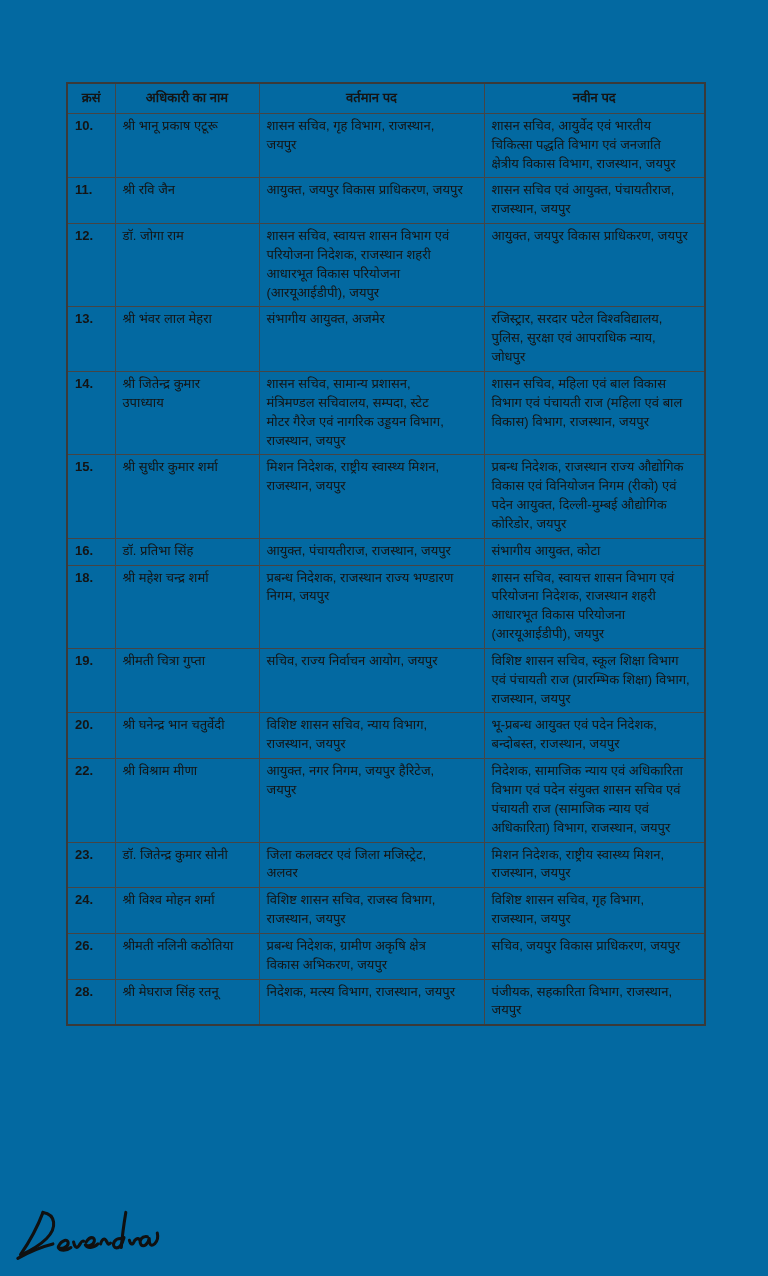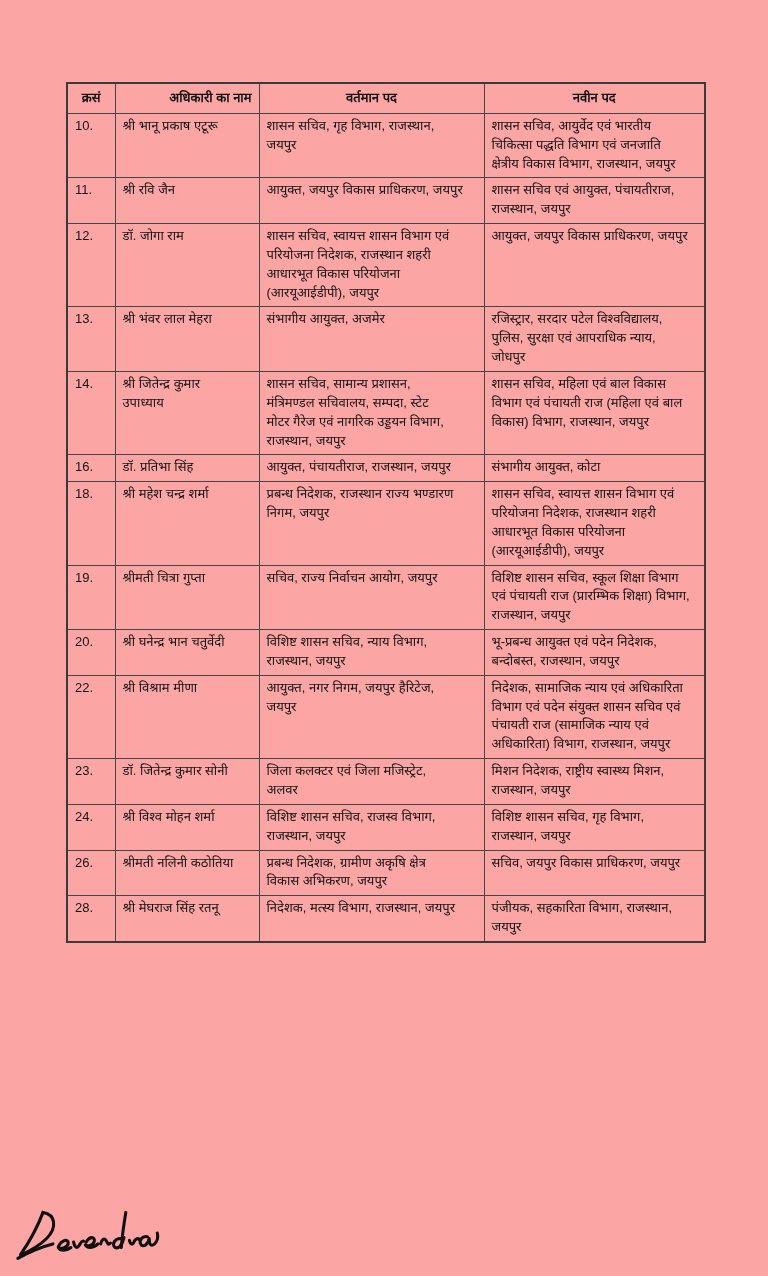--- a/index.html
+++ b/index.html
@@ -5,21 +5,21 @@
   html,body{margin:0;padding:0;}
   body{
     width:768px;height:1276px;
     background:#ffffff;
     font-family:"Liberation Sans","DejaVu Sans",sans-serif;
     color:#141414;
   }
   .sheet{
     position:relative;
     width:768px;height:1276px;
-    background:#fca5a5;
+    background:#0369a1;
     overflow:hidden;
   }
   table.transfer{
     position:absolute;
     left:66px;top:82px;
     width:638px;
     border-collapse:collapse;
     table-layout:fixed;
   }
   table.transfer th,
@@ -32,23 +32,23 @@
     white-space:pre-line;
     word-wrap:break-word;
   }
   table.transfer{border:2px solid #3a3a3a;}
   table.transfer th{
     font-weight:bold;
     text-align:center;
     padding-top:5px;padding-bottom:5px;
     white-space:nowrap;
   }
-  table.transfer th.col-name{text-align:right;}
+  table.transfer th.col-name{text-align:center;}
   td.sno{
-    font-weight:normal;
+    font-weight:bold;
     padding-left:9px;
     white-space:nowrap;
   }
   .signature{
     position:absolute;
     left:10px;top:1198px;
     width:156px;height:72px;
   }
   .signature svg{width:100%;height:100%;}
   .signature path{
@@ -119,20 +119,30 @@
 उपाध्याय</td>
       <td>शासन सचिव, सामान्य प्रशासन,
 मंत्रिमण्डल सचिवालय, सम्पदा, स्टेट
 मोटर गैरेज एवं नागरिक उड्डयन विभाग,
 राजस्थान, जयपुर</td>
       <td>शासन सचिव, महिला एवं बाल विकास
 विभाग एवं पंचायती राज (महिला एवं बाल
 विकास) विभाग, राजस्थान, जयपुर</td>
     </tr>
         <tr>
+      <td class="sno">15.</td>
+      <td>श्री सुधीर कुमार शर्मा</td>
+      <td>मिशन निदेशक, राष्ट्रीय स्वास्थ्य मिशन,
+राजस्थान, जयपुर</td>
+      <td>प्रबन्ध निदेशक, राजस्थान राज्य औद्योगिक
+विकास एवं विनियोजन निगम (रीको) एवं
+पदेन आयुक्त, दिल्ली-मुम्बई औद्योगिक
+कोरिडोर, जयपुर</td>
+    </tr>
+        <tr>
       <td class="sno">16.</td>
       <td>डॉ. प्रतिभा सिंह</td>
       <td>आयुक्त, पंचायतीराज, राजस्थान, जयपुर</td>
       <td>संभागीय आयुक्त, कोटा</td>
     </tr>
         <tr>
       <td class="sno">18.</td>
       <td>श्री महेश चन्द्र शर्मा</td>
       <td>प्रबन्ध निदेशक, राजस्थान राज्य भण्डारण
 निगम, जयपुर</td>

